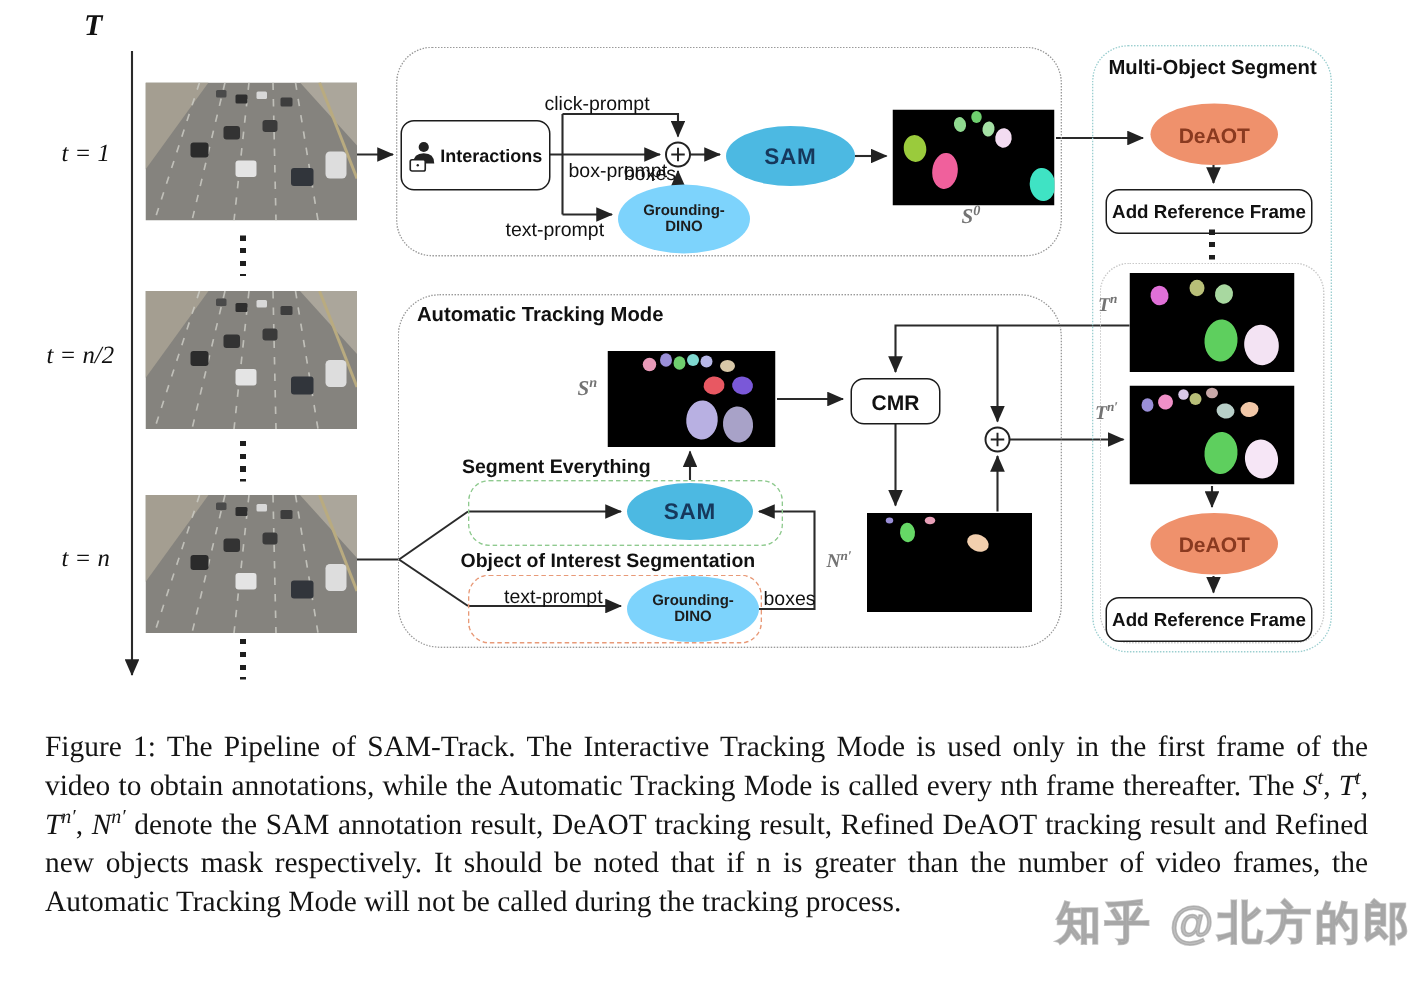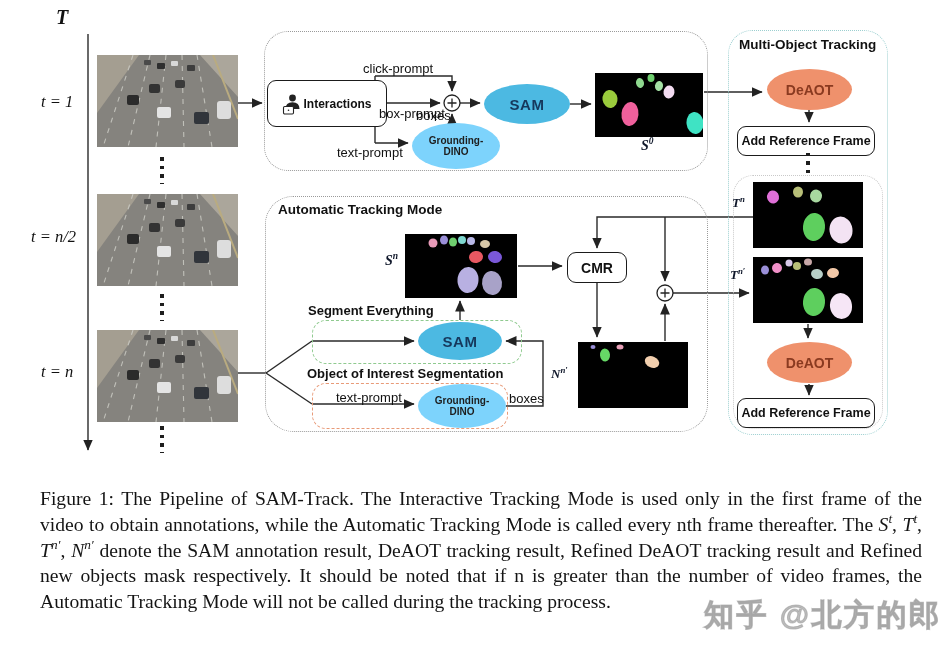--- a/index.html
+++ b/index.html
@@ -24,32 +24,32 @@
   .sam{background:#4cb9e2;color:#16385c;font-size:15px;letter-spacing:.5px;}
   .gd{background:#7dd3fc;color:#1d1d1d;font-size:10px;line-height:1.12;}
   .deaot{background:#ef916c;color:#8a3a20;font-size:14px;}
 
   .rectnode{position:absolute;border:1.8px solid #1b1b1b;border-radius:9px;background:#fff;
             display:flex;align-items:center;justify-content:center;font-weight:bold;color:#111;}
 
   .frame{position:absolute;width:141px;height:92px;}
   .mask{position:absolute;}
   .mlabel{position:absolute;font-family:"Liberation Serif",serif;font-style:italic;font-weight:bold;
-          font-size:14px;color:#0f172a;white-space:nowrap;}
+          font-size:14px;color:#737373;white-space:nowrap;}
   .mlabel sup{font-size:.68em;}
   .tlabel{position:absolute;font-family:"Liberation Serif",serif;font-style:italic;
           font-size:16.5px;color:#111;white-space:nowrap;}
   .taxis{position:absolute;font-family:"Liberation Serif",serif;font-style:italic;font-weight:bold;
          font-size:20px;color:#111;}
   .vdots{position:absolute;width:3.5px;height:27px;
          background:repeating-linear-gradient(#1e1e1e 0 3.5px,transparent 3.5px 8.5px);}
 
   .caption{position:absolute;left:30px;top:486px;width:882px;
            font-family:"Liberation Serif",serif;font-size:19.6px;line-height:25.8px;
-           color:#141414;text-align:justify;margin-left:10px;}
+           color:#141414;text-align:justify;}
   .caption .m{font-style:italic;}
   .caption sup{font-size:.68em;line-height:0;}
 
   .watermark{position:absolute;left:704px;top:595px;font-size:30px;font-weight:bold;
              letter-spacing:2.5px;color:rgba(178,178,178,0.85);
              -webkit-text-stroke:1px rgba(150,150,150,.55);white-space:nowrap;z-index:5;}
 </style>
 </head>
 <body>
 
@@ -159,21 +159,21 @@
         <use href="#traffic"></use>
       </svg>
     </div>
 
   <div class="vdots" style="left:160px;top:157px;"></div>
   <div class="vdots" style="left:160px;top:294px;"></div>
   <div class="vdots" style="left:160px;top:426px;"></div>
 
   <div class="modebox" style="left:264px;top:31px;width:442px;height:138px;"></div>
 
-  <div class="rectnode" style="left:267px;top:80px;width:94px;height:45px;font-size:12px;gap:1px;padding:0 12px;">
+  <div class="rectnode" style="left:267px;top:80px;width:94px;height:45px;font-size:12px;gap:1px;padding:0 2px;">
     <span style="display:inline-flex;">
       <svg width="20" height="22" viewBox="0 0 20 22">
         <circle cx="10.5" cy="5" r="3.4" fill="#222"></circle>
         <path d="M3.5,16 Q3.5,9.2 10.5,9.2 Q17.5,9.2 17.5,16 Z" fill="#222"></path>
         <rect x="1.5" y="13.5" width="10" height="7.5" rx="1.2" fill="#fff" stroke="#222" stroke-width="1.1"></rect>
         <circle cx="6.5" cy="17.2" r="0.8" fill="#222"></circle>
       </svg>
     </span>
     <span>Interactions</span>
   </div>
@@ -199,21 +199,21 @@
       <ellipse cx="15" cy="26" rx="7.5" ry="9" fill="#9acb3c" transform="rotate(-8 15 26)"></ellipse>
       <ellipse cx="35" cy="41" rx="8.5" ry="12" fill="#f0609c" transform="rotate(6 35 41)"></ellipse>
       <ellipse cx="100" cy="50" rx="8.5" ry="11" fill="#3fe3c4" transform="rotate(-6 100 50)"></ellipse>
     </svg>
   </div>
   <div class="mlabel" style="left:641px;top:136px;">
     <span>S</span><sup>0</sup></div>
 
   <div class="trackbox" style="left:728px;top:30px;width:158px;height:403px;"></div>
   <div class="innerbox" style="left:733px;top:175px;width:148px;height:252px;"></div>
-  <div class="title" style="left:739px;top:37px;">Multi-Object Tracking</div>
+  <div class="title" style="left:739px;top:37px;">Multi-Object Segment</div>
 
   <div class="ellipse deaot" style="left:767px;top:69px;width:85px;height:41px;">DeAOT</div>
   <div class="rectnode" style="left:737px;top:126px;width:136px;height:28px;font-size:12.5px;">Add Reference Frame</div>
   <div class="vdots" style="left:806px;top:153px;height:20px;"></div>
 
   <div class="mask" style="left:753px;top:182px;">
     <svg width="110" height="66" viewBox="0 0 110 66">
       <rect width="110" height="66" fill="#000"></rect>
       <ellipse cx="20" cy="15" rx="6" ry="6.5" fill="#e070d8" transform="rotate(-10 20 15)"></ellipse>
       <ellipse cx="45" cy="10" rx="5" ry="5.5" fill="#b8bf78"></ellipse>

